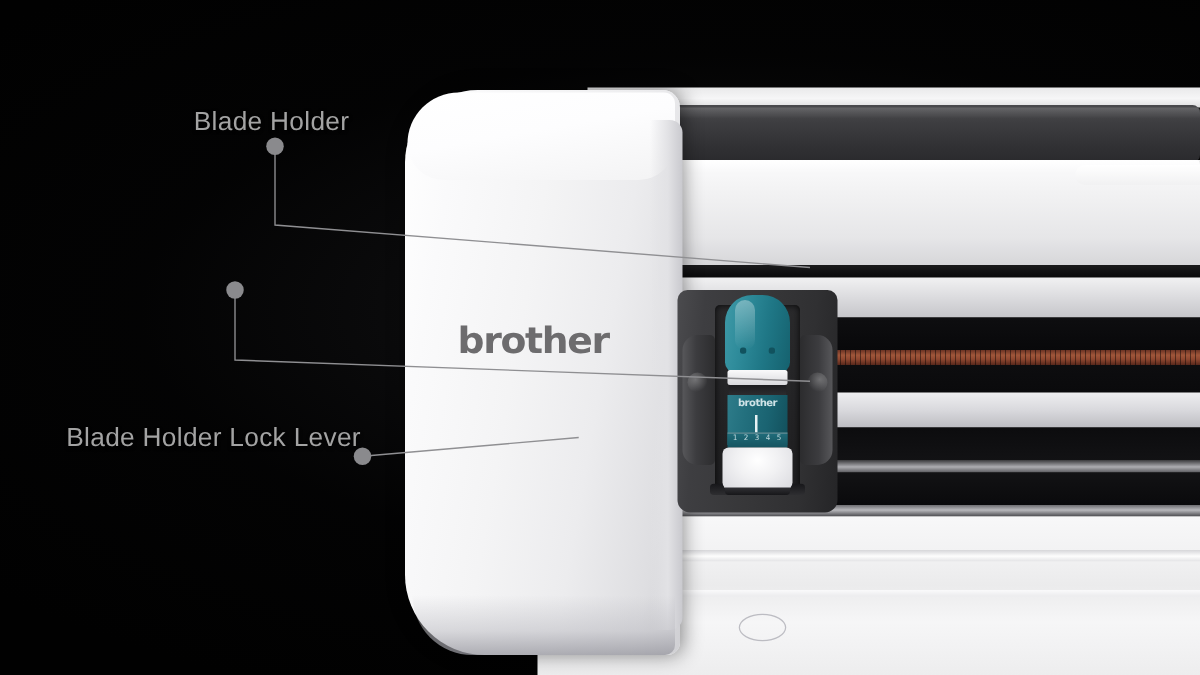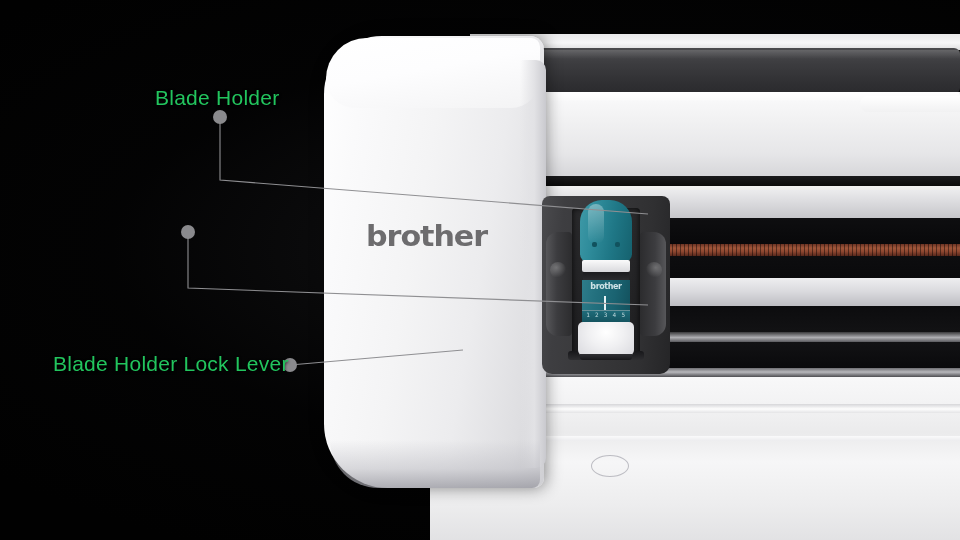--- a/index.html
+++ b/index.html
@@ -18,21 +18,21 @@
 
   
   .bg-vignette {
     position:absolute; inset:0;
     background:
       radial-gradient(120% 90% at 62% 46%, rgba(40,40,44,0.50) 0%, rgba(12,12,14,0.18) 42%, rgba(0,0,0,0) 70%);
     pointer-events:none;
   }
 
   
-  .machine { position:absolute; inset:0; }
+  .machine { position:absolute; inset:0;margin-top:36px; }
 
   
   .interior-void {
     position:absolute;
     left:520px; top:120px; width:440px; height:300px;
     background:linear-gradient(180deg,#161617 0%,#0b0b0c 40%,#121213 100%);
   }
 
   
   .top-bar {
@@ -281,32 +281,32 @@
   .holder-base-foot{
     position:absolute; left:6px; top:158px; width:52px; height:6px;
     background:linear-gradient(180deg,#303034,#17171a);
     border-radius:0 0 3px 3px;
   }
 
   
   .annotations { position:absolute; inset:0; }
   .ann-label {
     position:absolute;
-    color:#22c55e;
+    color:#a3a3a3;
     font-size:21px;
     font-weight:300;
     letter-spacing:0.25px;
     white-space:nowrap;
     font-family:"Liberation Sans", sans-serif;
     text-shadow:0 1px 3px rgba(0,0,0,0.9);
     user-select:none;
   }
   #lbl-blade-holder      { left:155px; top:86px; }
   #lbl-blade-holder-guide{ left:93px;  top:200px; }
-  #lbl-lock-lever        { left:53px;  top:352px; }
+  #lbl-lock-lever        { left:53px;  top:339px; }
 
   svg.leaders { position:absolute; inset:0; width:960px; height:540px; }
   .leader-line { stroke:#8f8f92; stroke-width:1.1; fill:none; }
   .leader-dot  { fill:#8a8a8d; }
 </style>
 </head>
 <body>
 
 <div id="stage">
 

